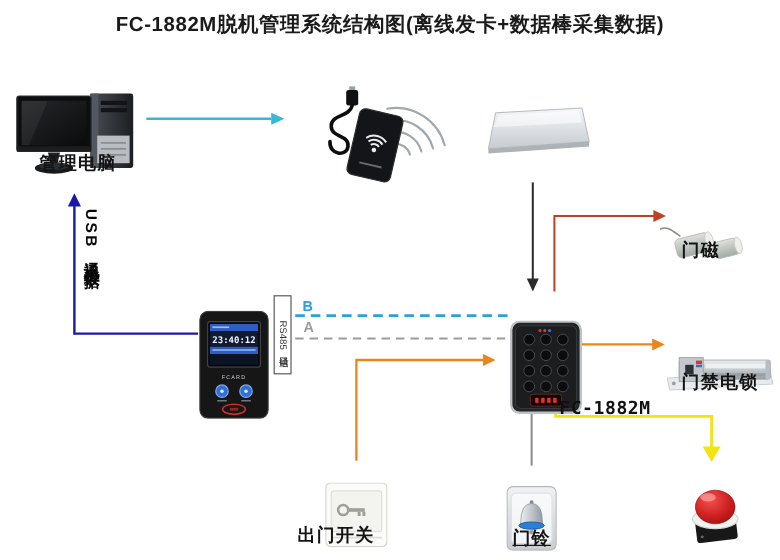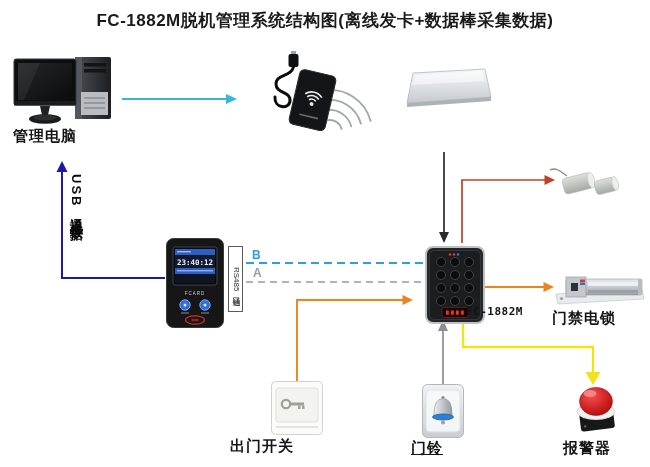--- a/index.html
+++ b/index.html
@@ -1,34 +1,34 @@
 <!DOCTYPE html>
 <html><head>
 <meta charset="utf-8">
 <style>
   * { box-sizing: border-box; }
   body { margin:0; background:#fff; }
   .canvas { position:relative; width:650px; height:467px; background:#ffffff; overflow:hidden;
             font-family:"Liberation Sans","DejaVu Sans",sans-serif; }
   .title { position:absolute; top:9px; left:0; width:100%; text-align:center;
            font-size:17px; font-weight:bold; color:#1a1a1a; letter-spacing:.5px; }
-  .illus { position:absolute; }
+  .illus { position:absolute;margin-top:21px; }
   .illus svg { display:block; }
   .node-label { position:absolute; font-size:15px; font-weight:bold; color:#141414;
-                text-align:left; letter-spacing:1px; white-space:nowrap; }
+                text-align:center; letter-spacing:1px; white-space:nowrap; }
   .vtext { writing-mode:vertical-rl; text-orientation:mixed; }
   .usb-label { position:absolute; left:67px; top:174px; height:122px; font-size:13px;
                font-weight:bold; color:#0a0a0a; letter-spacing:2px; }
   .rs485-box { position:absolute; left:228px; top:246px; width:15px; height:66px;
                border:1px solid #5a5a5a; background:#fff; display:flex; align-items:center;
                justify-content:center; font-size:8px; color:#333; line-height:1; }
   .bus-label { position:absolute; font-size:12px; font-weight:bold; }
   #bus-b-label { left:252px; top:248px; color:#2aa0dc; }
   #bus-a-label { left:253px; top:266px; color:#9b9b9b; }
-  .fc-label { position:absolute; left:466px; top:305px; font-size:11px; font-weight:bold;
+  .fc-label { position:absolute; left:466px; top:331px; font-size:15px; font-weight:bold;
               color:#111; letter-spacing:.5px;
               font-family:"DejaVu Sans Mono","Liberation Mono",monospace; }
   .wires { position:absolute; left:0; top:0; }
 </style>
 </head>
 <body>
 
 <div class="canvas">
 
   <div class="title">FC-1882M脱机管理系统结构图(离线发卡+数据棒采集数据)</div>
@@ -149,20 +149,21 @@
       <g transform="rotate(-14 33 25)">
         <rect x="17" y="17" width="29" height="16" rx="4" fill="url(#g-mg)" stroke="#b7bbb6" stroke-width="0.7"></rect>
         <ellipse cx="45.5" cy="25" rx="3.4" ry="8" fill="#edefeb" stroke="#c8cbc6" stroke-width="0.7"></ellipse>
       </g>
       <g transform="rotate(-14 59 28)">
         <rect x="49" y="21" width="21" height="14" rx="4" fill="url(#g-mg)" stroke="#b7bbb6" stroke-width="0.7"></rect>
         <ellipse cx="69.5" cy="28" rx="3" ry="7" fill="#edefeb" stroke="#c8cbc6" stroke-width="0.7"></ellipse>
       </g>
     </svg>
   </div>
+  <div class="node-label" style="left:546px; top:199px; width:76px;">门磁</div>
 
   <div class="illus" style="left:166px; top:238px;">
     <svg width="58" height="90" viewBox="0 0 58 90">
       <rect x="0.5" y="0.5" width="57" height="89" rx="7" fill="#161617" stroke="#38393b"></rect>
       <rect x="7" y="9" width="44" height="38" rx="2" fill="#07090d" stroke="#3e4246"></rect>
       <rect x="9" y="11" width="40" height="6" fill="#2e5ec4"></rect>
       <rect x="11" y="13" width="14" height="1.4" fill="#bcd3ee" opacity="0.8"></rect>
       <rect x="9" y="17" width="40" height="13" fill="#111a30"></rect>
       <text x="29" y="27" text-anchor="middle" font-size="7.5" font-weight="bold" fill="#eef4ff" font-family="'DejaVu Sans Mono',monospace">23:40:12</text>
       <rect x="9" y="30" width="40" height="6" fill="#2e5ec4"></rect>
@@ -299,15 +300,14 @@
         <circle cx="12.5" cy="43" r="1.2" fill="#6a6a6a"></circle>
         <circle cx="37.5" cy="33" r="1.2" fill="#6a6a6a"></circle>
       </g>
       <ellipse cx="24" cy="29.5" rx="19" ry="8" fill="#f2f2f0" stroke="#d5d5d2"></ellipse>
       <g>
         <ellipse cx="24" cy="19.5" rx="16.5" ry="14" fill="url(#g-dome)" stroke="#8d0d0d" stroke-width="0.5"></ellipse>
         <ellipse cx="18" cy="11.5" rx="6.5" ry="3.5" fill="#ff9a9a" opacity="0.75"></ellipse>
       </g>
     </svg>
   </div>
-  <div class="node-label" style="left:563px; top:439px; width:66px;">报警器</div>
 
 </div>
 
 </body></html>

